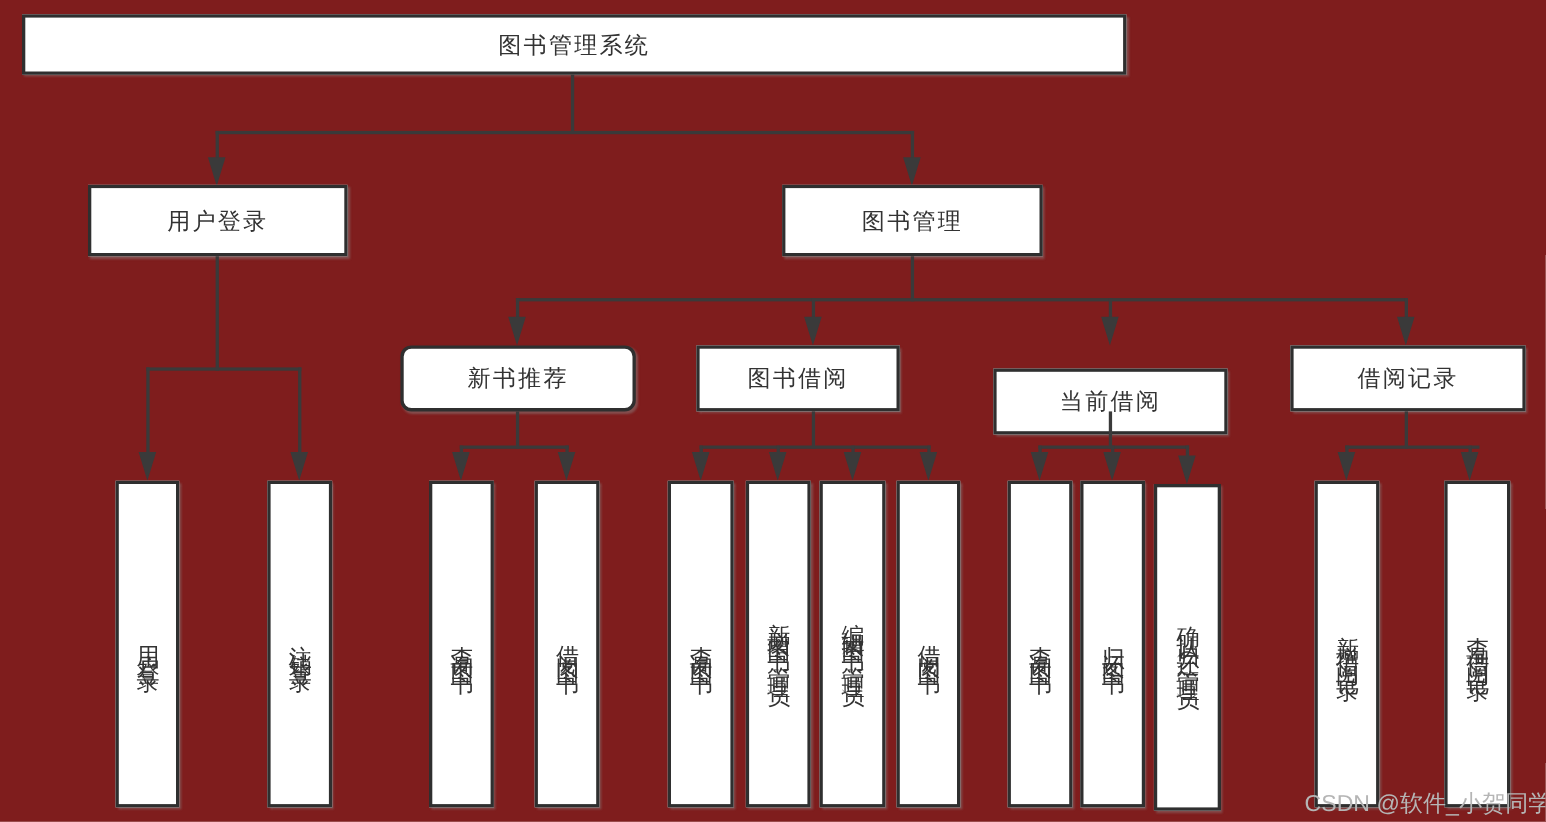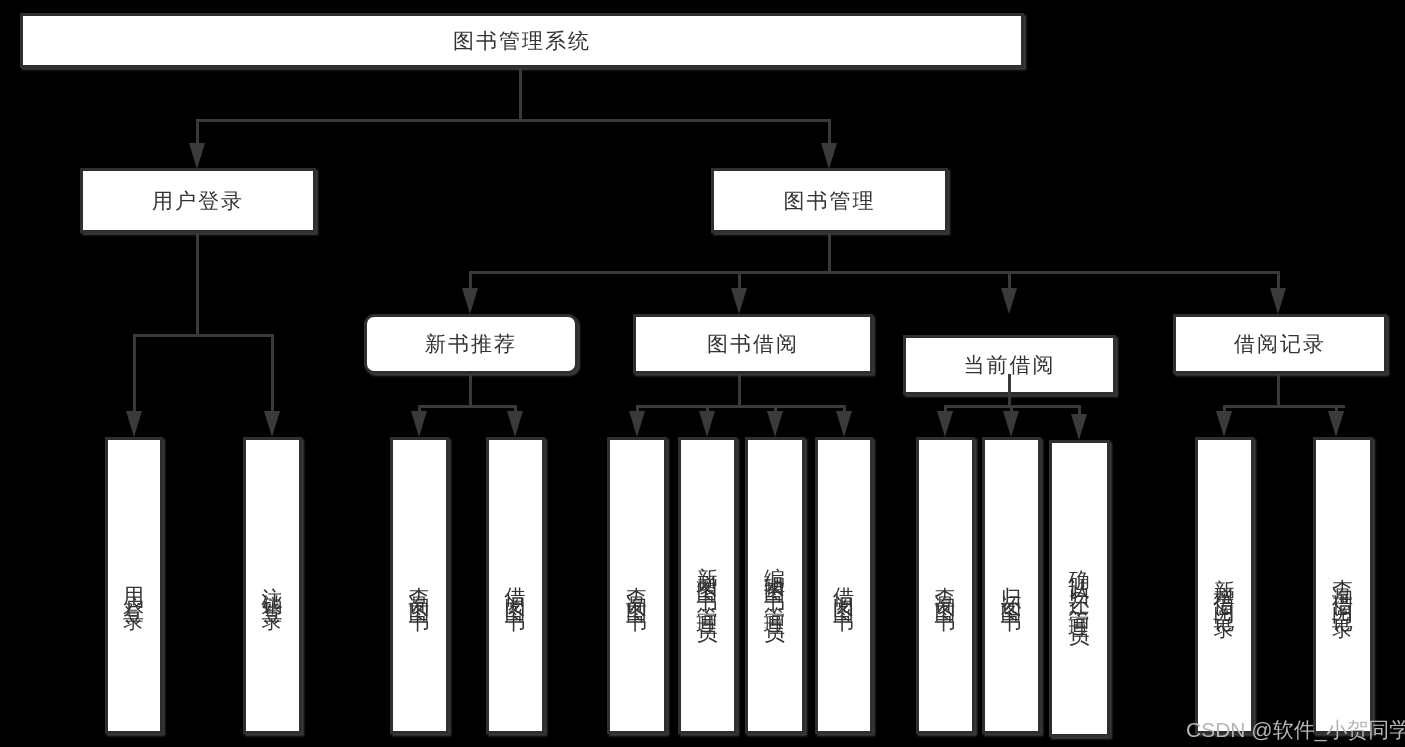--- a/index.html
+++ b/index.html
@@ -3,21 +3,21 @@
 <meta charset="utf-8">
 <style>
   html,body{margin:0;padding:0;}
   body{
     font-family:"Liberation Sans","DejaVu Sans",sans-serif;
     background:#ffffff;
   }
   #stage{
     position:relative;
     width:1405px;height:747px;
-    background:#000000;
+    background:#7f1d1d;
     overflow:hidden;
     text-align:right;
   }
   .box{
     position:absolute;
     box-sizing:border-box;
     border:3px solid #2f2f2f;
     background:#ffffff;
     color:#333333;
     display:flex;align-items:center;justify-content:center;
@@ -81,21 +81,21 @@
   <div class="line vl" style="left:469px;top:271px;height:20px;"></div>
   <div class="arrow" style="left:462px;top:288px;"></div>
   <div class="line vl" style="left:738px;top:271px;height:20px;"></div>
   <div class="arrow" style="left:731px;top:288px;"></div>
   <div class="line vl" style="left:1008px;top:271px;height:20px;"></div>
   <div class="arrow" style="left:1001px;top:288px;"></div>
   <div class="line vl" style="left:1277px;top:271px;height:20px;"></div>
   <div class="arrow" style="left:1270px;top:288px;"></div>
 
   <div class="box hbox" style="left:364px;top:314px;width:214px;height:60px;border-radius:10px;">新书推荐</div>
-  <div class="box hbox" style="left:633px;top:314px;width:240px;height:60px;font-family:Liberation Serif, serif;">图书借阅</div>
+  <div class="box hbox" style="left:633px;top:314px;width:185px;height:60px;font-family:Liberation Serif, serif;">图书借阅</div>
   <div class="box hbox" style="left:903px;top:308px;width:213px;height:60px;margin-top:27px;">当前借阅</div>
   <div class="box hbox" style="left:1173px;top:314px;width:214px;height:60px;">借阅记录</div>
 
   <div class="line vl" style="left:469px;top:374px;height:34px;"></div>
   <div class="line hl" style="left:418px;top:405px;width:99px;"></div>
   <div class="line vl" style="left:418px;top:405px;height:12px;"></div>
   <div class="arrow" style="left:411px;top:411px;"></div>
   <div class="line vl" style="left:514px;top:405px;height:12px;"></div>
   <div class="arrow" style="left:507px;top:411px;"></div>
 

